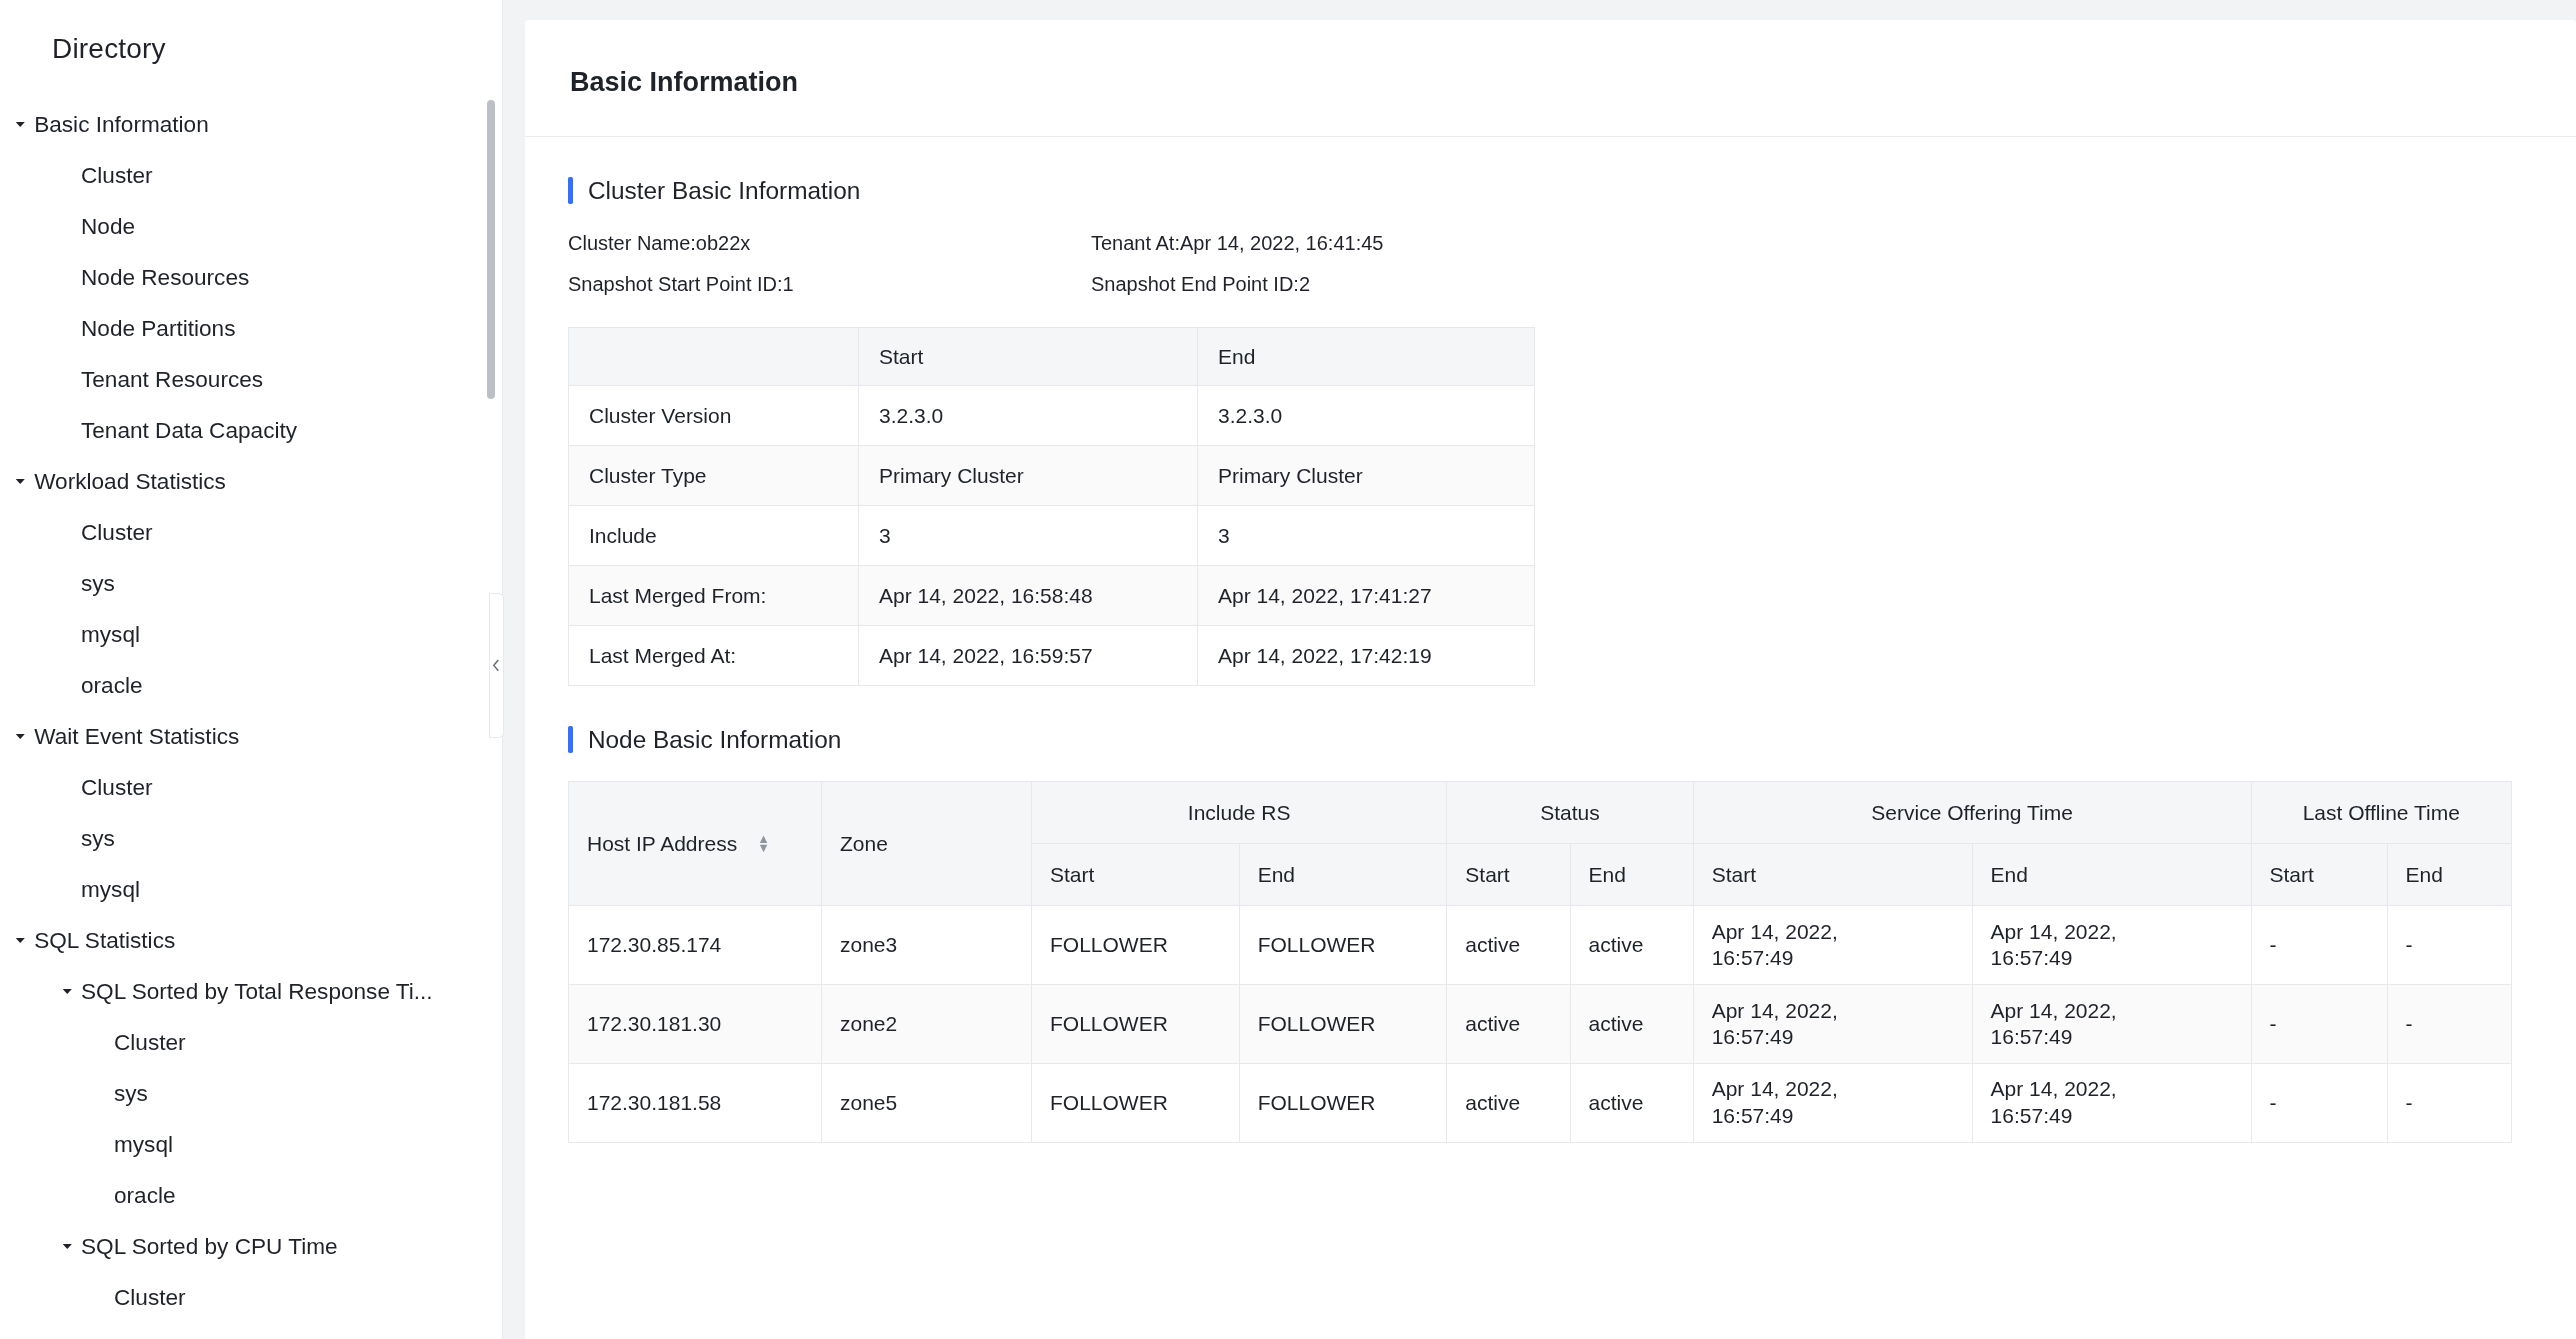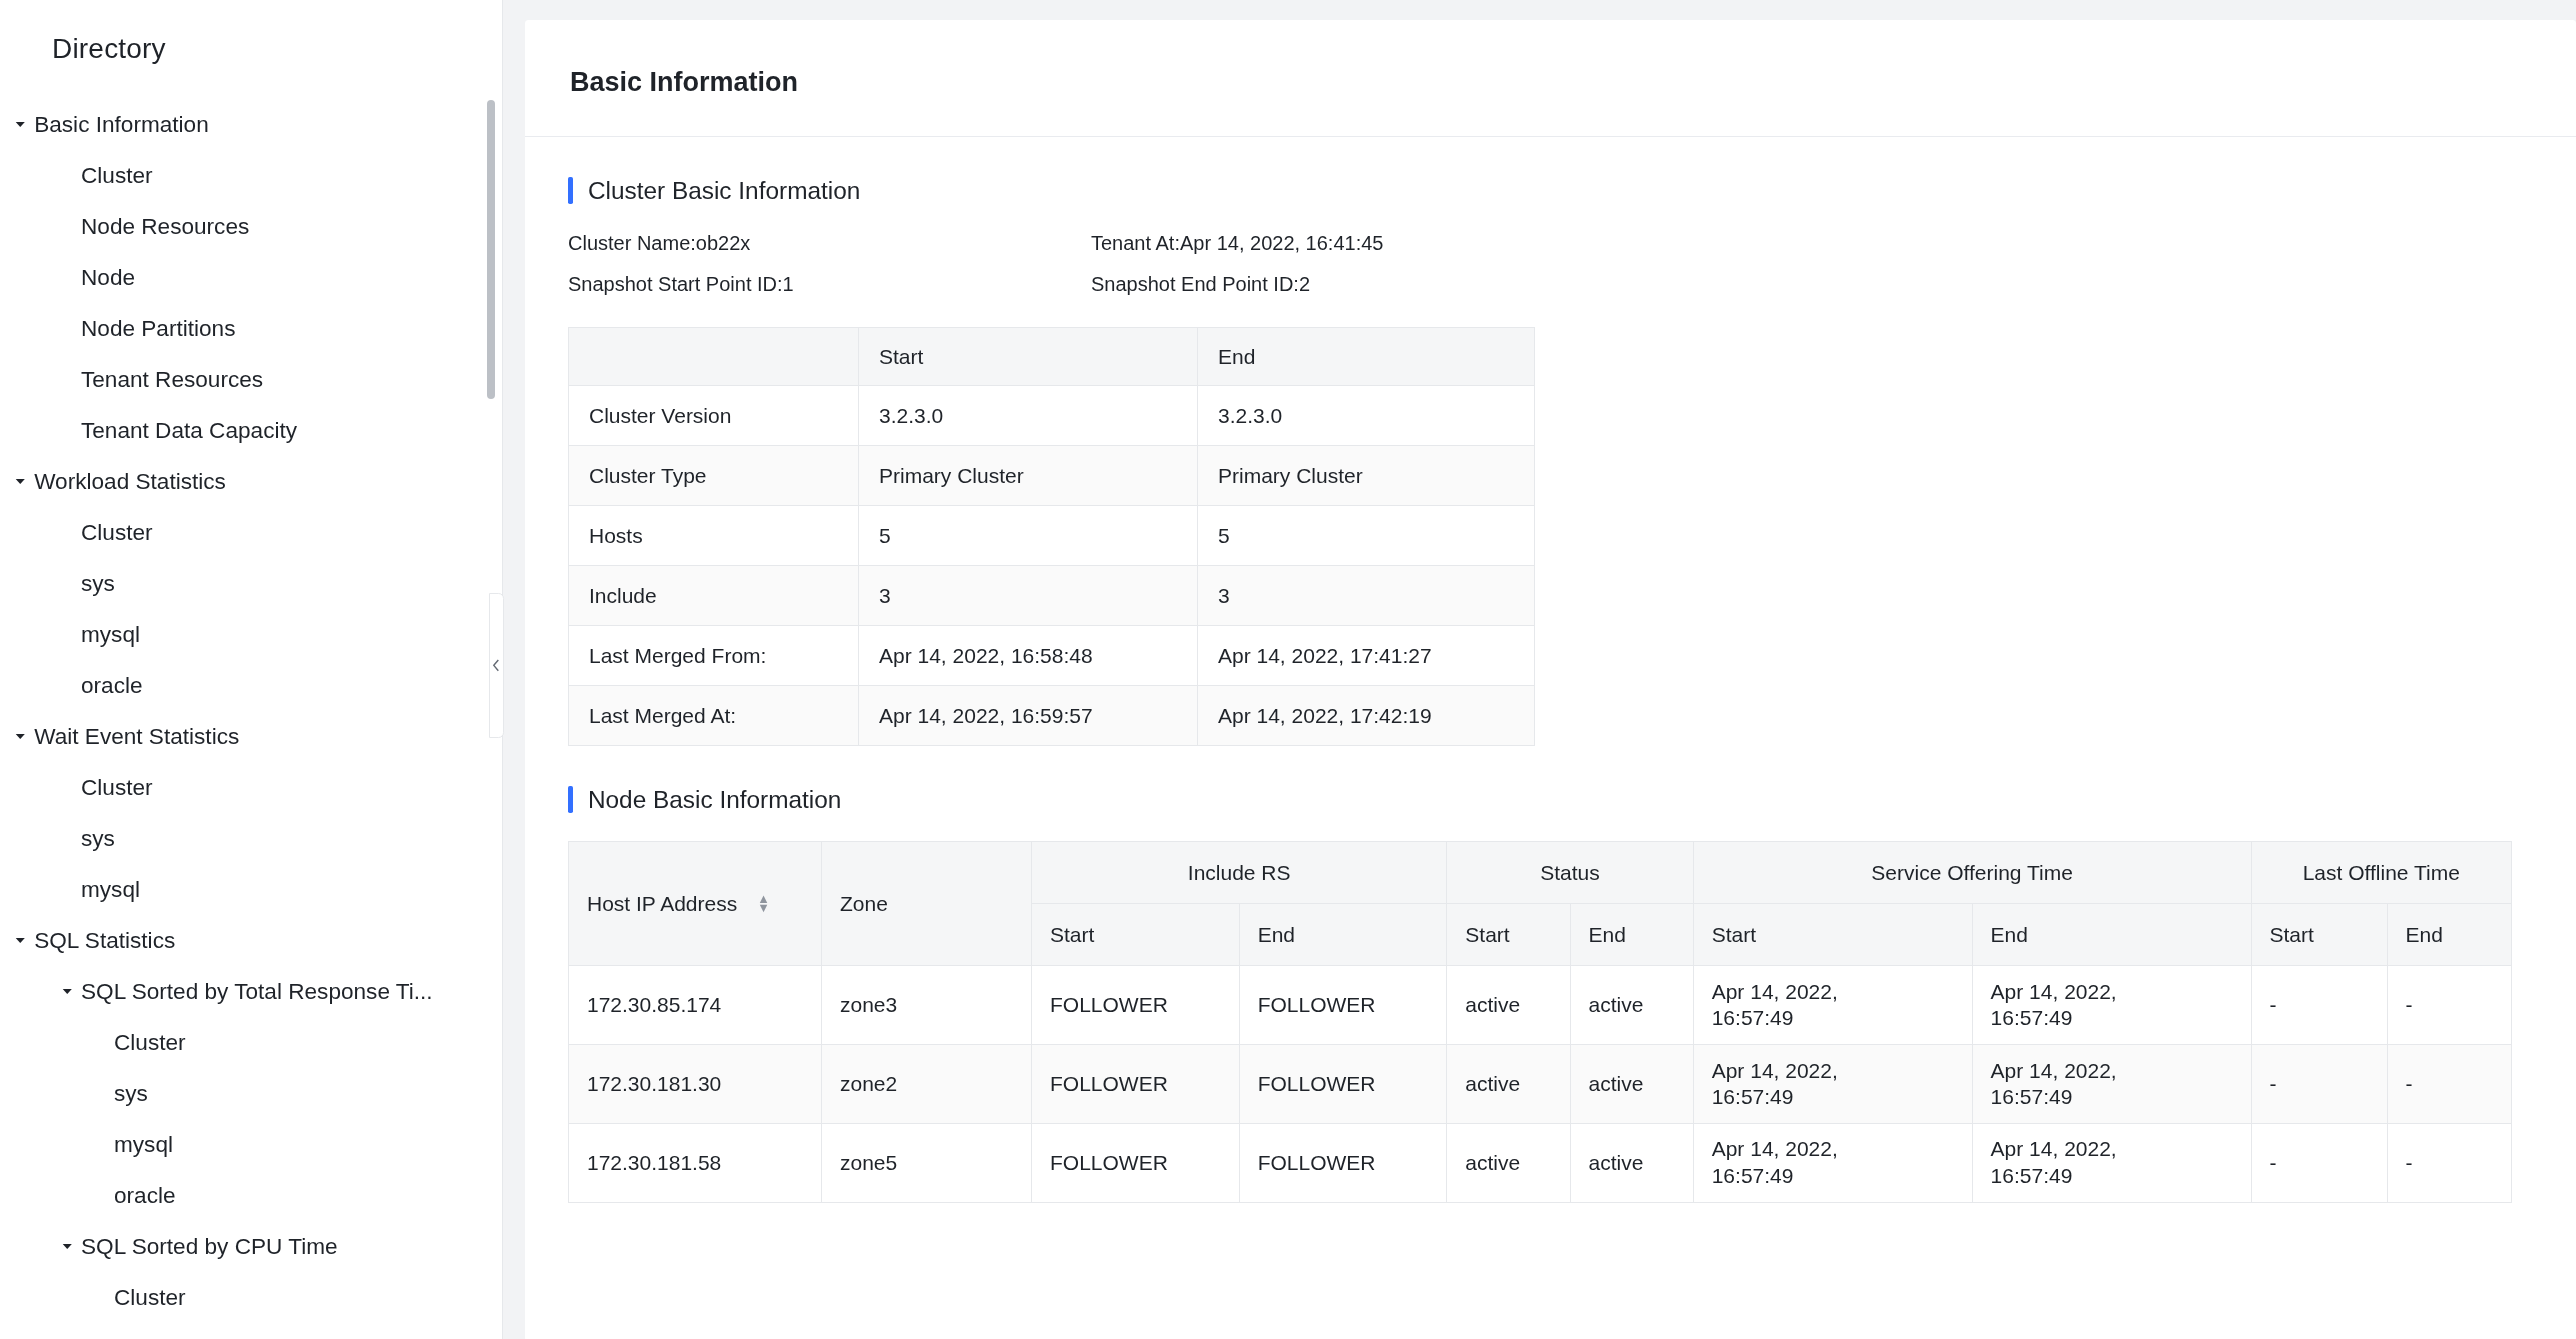--- a/index.html
+++ b/index.html
@@ -226,25 +226,25 @@
             </svg>
           </span>
           <span class="label">Basic Information</span>
         </div>
         <div class="tree-node lvl1">
           <span class="caret"></span>
           <span class="label">Cluster</span>
         </div>
         <div class="tree-node lvl1">
           <span class="caret"></span>
+          <span class="label">Node</span>
+        </div>
+        <div class="tree-node lvl1">
+          <span class="caret"></span>
           <span class="label">Node Resources</span>
-        </div>
-        <div class="tree-node lvl1">
-          <span class="caret"></span>
-          <span class="label">Node</span>
         </div>
         <div class="tree-node lvl1">
           <span class="caret"></span>
           <span class="label">Node Partitions</span>
         </div>
         <div class="tree-node lvl1">
           <span class="caret"></span>
           <span class="label">Tenant Resources</span>
         </div>
         <div class="tree-node lvl1">
@@ -381,25 +381,20 @@
           <tbody id="cluster-body">
               <tr>
                 <td class="k">Cluster Version</td>
                 <td class="v1">3.2.3.0</td>
                 <td>3.2.3.0</td>
               </tr>
               <tr>
                 <td class="k">Cluster Type</td>
                 <td class="v1">Primary Cluster</td>
                 <td>Primary Cluster</td>
-              </tr>
-              <tr>
-                <td class="k">Hosts</td>
-                <td class="v1">5</td>
-                <td>5</td>
               </tr>
               <tr>
                 <td class="k">Include</td>
                 <td class="v1">3</td>
                 <td>3</td>
               </tr>
               <tr>
                 <td class="k">Last Merged From:</td>
                 <td class="v1">Apr 14, 2022, 16:58:48</td>
                 <td>Apr 14, 2022, 17:41:27</td>

